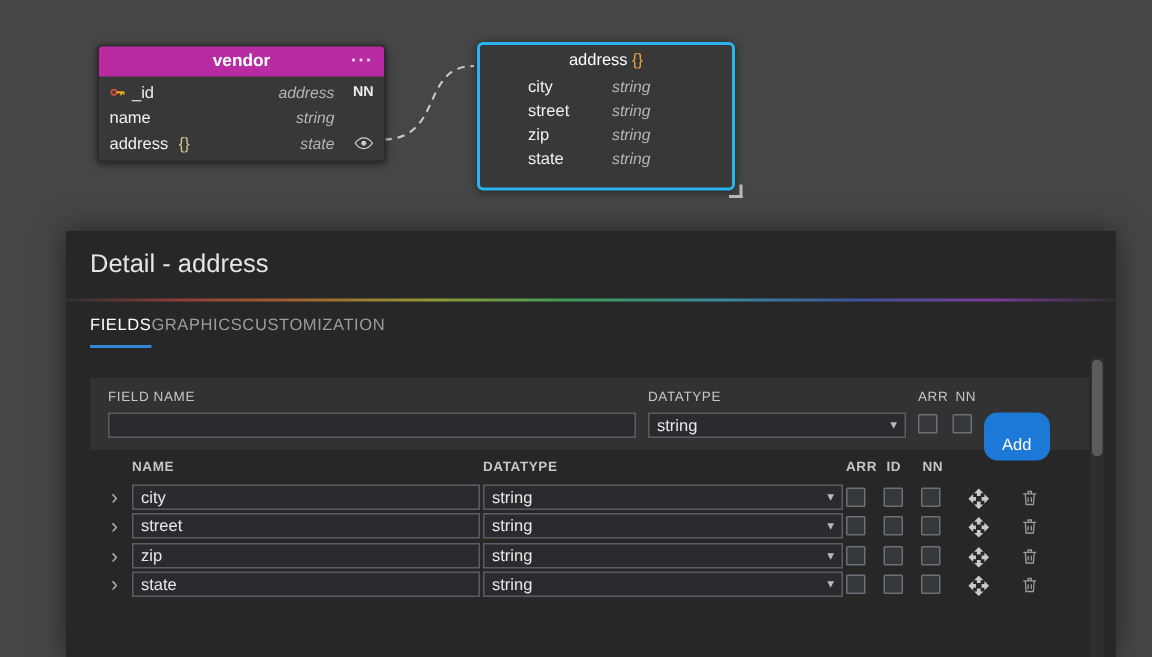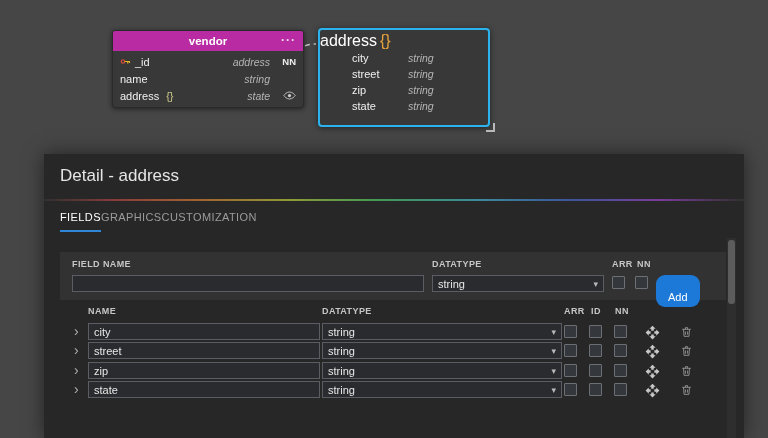--- a/index.html
+++ b/index.html
@@ -2,49 +2,49 @@
 <html><head>
 <meta charset="utf-8">
 <style>
   html,body{margin:0;padding:0;}
   body{width:768px;height:438px;background:#464646;font-family:"Liberation Sans","DejaVu Sans",sans-serif;overflow:hidden;position:relative;}
   .root{position:absolute;inset:0;}
 
   
   .connector{position:absolute;left:0;top:0;pointer-events:none;}
   .entity{position:absolute;background:#383838;box-shadow:0 1px 5px rgba(0,0,0,.55);font-size:11px;color:#ececec;}
-  .vendor{left:65px;top:30px;width:190px;border:1px solid #2a2a2a;border-radius:3px;margin-left:47px;}
+  .vendor{left:65px;top:30px;width:190px;border:1px solid #2a2a2a;border-radius:3px;}
   .entity-header{height:20px;line-height:20px;text-align:center;font-weight:bold;font-size:11.5px;color:#fff;position:relative;border-radius:2px 2px 0 0;background:#b82ba3;cursor:pointer;}
   .menu-dots{position:absolute;right:7px;top:-1px;font-weight:bold;color:#f2d9ee;cursor:pointer;letter-spacing:1px;font-size:12px;}
   .entity-body{padding:2px 0 3px 0;}
   .erow{display:flex;align-items:center;height:17px;padding:0 7px;cursor:pointer;}
   .fname{display:flex;align-items:center;gap:4px;flex:1;white-space:nowrap;color:#f0f0f0;}
   .ftype{font-style:italic;color:#b5b5b5;font-size:10.5px;text-align:right;}
   .vendor .ftype{min-width:54px;}
   .flagcol{width:26px;display:flex;justify-content:flex-end;align-items:center;font-size:9.5px;color:#ececec;font-weight:bold;}
   .brace{color:#cfc98d;margin-left:3px;}
 
   .addressbox{position:absolute;left:318px;top:28px;width:168px;height:95px;border:2px solid #2bb3f0;border-radius:4px;background:#383838;font-size:11px;box-shadow:0 1px 6px rgba(0,0,0,.5);cursor:pointer;}
-  .addressbox .atitle{height:20px;line-height:21px;color:#fff;font-size:16px;}
+  .addressbox .atitle{height:20px;line-height:21px;text-align:center;color:#fff;font-size:11px;}
   .addressbox .atitle .brace{color:#e8a33d;}
   .addressbox .erow{height:16px;padding:0 10px 0 32px;}
   .addressbox .fname{flex:0 0 56px;}
   .addressbox .ftype{flex:1;text-align:left;}
   .resize{position:absolute;right:-7px;bottom:-7px;width:7px;height:7px;border-right:2px solid #b9b9b9;border-bottom:2px solid #b9b9b9;cursor:nwse-resize;}
 
   
   .panel{position:absolute;left:44px;top:154px;width:700px;height:284px;background:#272727;box-shadow:0 0 18px rgba(0,0,0,.5);}
   .panel-title{position:absolute;left:16px;top:12px;font-size:17px;color:#e5e5e5;}
   .rainbow{position:absolute;left:0;top:45px;width:100%;height:2px;background:linear-gradient(90deg,#303030 0%,#8a3b3b 10%,#a2622f 22%,#8f9a35 35%,#3f9a55 48%,#3b8a9a 62%,#3b559a 75%,#7a3b9a 88%,#303030 100%);}
   .tabs{position:absolute;left:16px;top:57px;display:flex;}
   .tab{font-size:11px;letter-spacing:.4px;color:#9c9c9c;padding-bottom:7px;cursor:pointer;border-bottom:2px solid transparent;}
   .tab.active{color:#fff;border-bottom:2px solid #2f86d6;}
 
   .formband{position:absolute;left:16px;top:98px;width:666px;height:48px;background:#323232;}
-  .flabel{position:absolute;font-size:9px;font-weight:bold;letter-spacing:.4px;color:#c6c6c6;top:7px;}
+  .flabel{position:absolute;font-size:9px;font-weight:normal;letter-spacing:.4px;color:#c6c6c6;top:7px;}
   .textinput{background:#292b2f;border:1px solid #5a5d63;color:#e8e8e8;font-size:11px;height:17px;box-sizing:border-box;padding:0 5px;font-family:inherit;outline:none;}
   .selectbox{position:absolute;background:#292b2f;border:1px solid #5a5d63;color:#e8e8e8;font-size:11px;height:17px;box-sizing:border-box;display:flex;align-items:center;justify-content:space-between;padding:0 5px;cursor:pointer;}
   .caret{color:#b9b9b9;font-size:9px;margin-left:4px;}
   .cb{position:absolute;width:13px;height:13px;background:#34373c;border:1px solid #6c6f74;box-sizing:border-box;cursor:pointer;border-radius:1px;}
   .addbtn{position:absolute;height:18px;padding:16px 12px;background:#1d79d8;color:#fff;font-size:11px;border:none;border-radius:9px;cursor:pointer;font-family:inherit;}
 
   .thlabel{position:absolute;font-size:9px;font-weight:bold;letter-spacing:.4px;color:#c6c6c6;top:152px;}
   .trow{position:absolute;left:0;width:700px;height:18px;}
   .chev{position:absolute;left:30px;top:0px;color:#b0b0b0;font-size:14px;line-height:17px;cursor:pointer;}
   .trow .textinput{position:absolute;left:44px;top:0;width:232px;}

